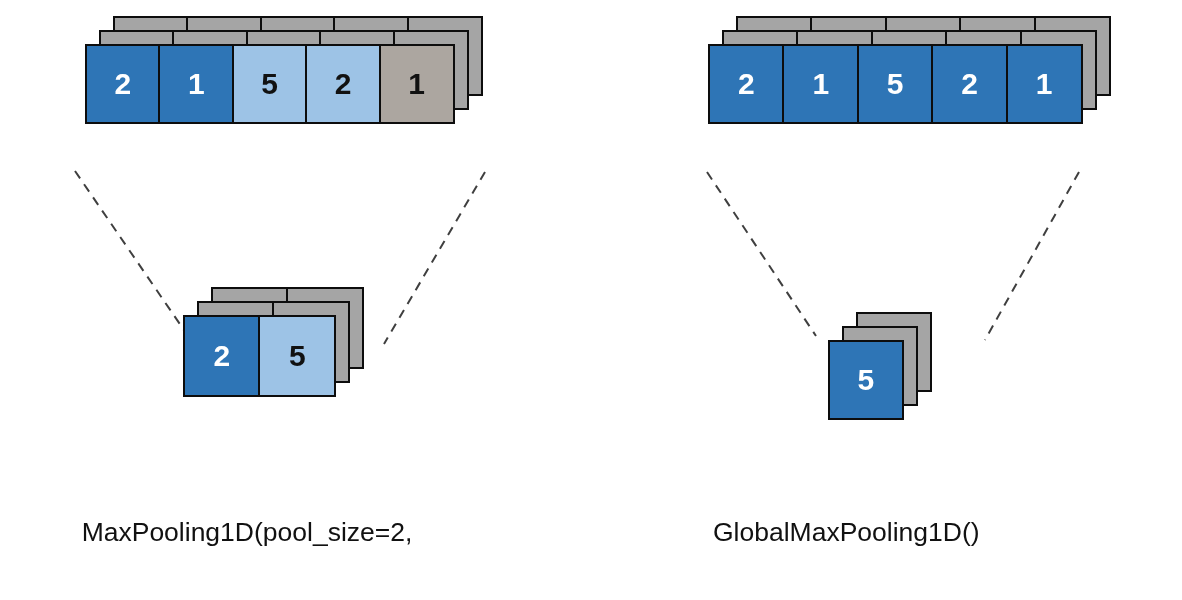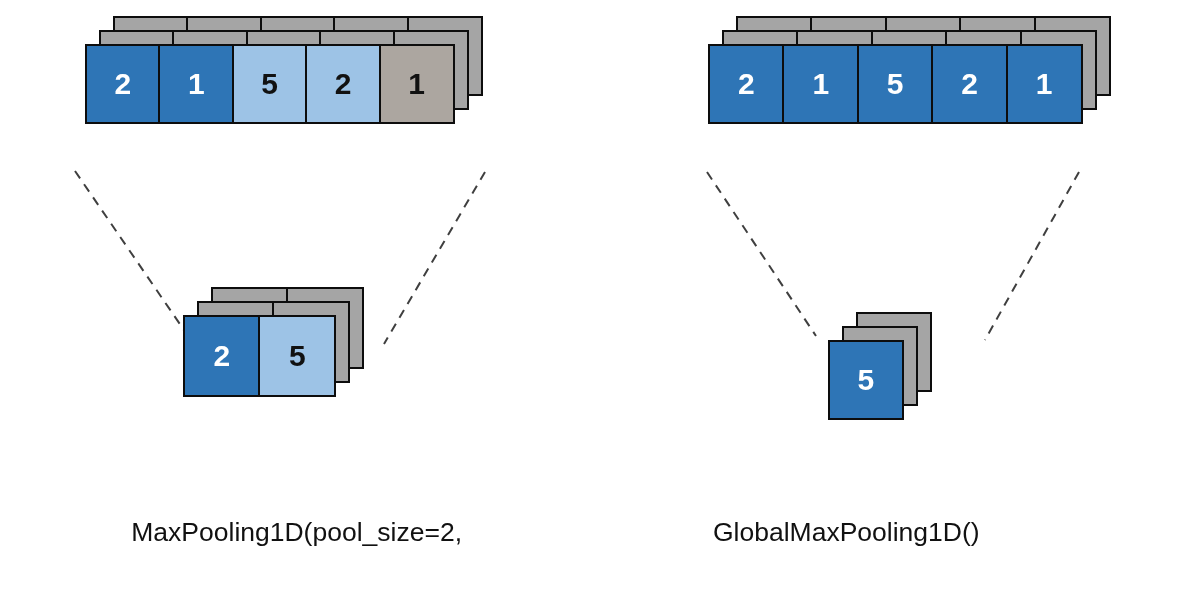--- a/index.html
+++ b/index.html
@@ -54,21 +54,21 @@
   .caption {
     position: absolute;
     font-size: 26.5px;
     line-height: 1.32;
     color: #111111;
     white-space: pre;
   }
   .caption .ln {
     display: block;
   }
-  .cap-left .ln-1 { text-align: right; }
+  .cap-left .ln-1 { text-align: center; }
   .cap-right { text-align: left; }
 </style>
 </head>
 <body>
 
 <div id="canvas">
 
   <svg class="svg-layer" viewBox="0 0 1182 600" xmlns="http://www.w3.org/2000/svg">
     <g stroke="#3f3f3f" stroke-width="2" stroke-dasharray="9 7" fill="none" stroke-linecap="butt">
       <line x1="75" y1="171" x2="186" y2="333"></line>

